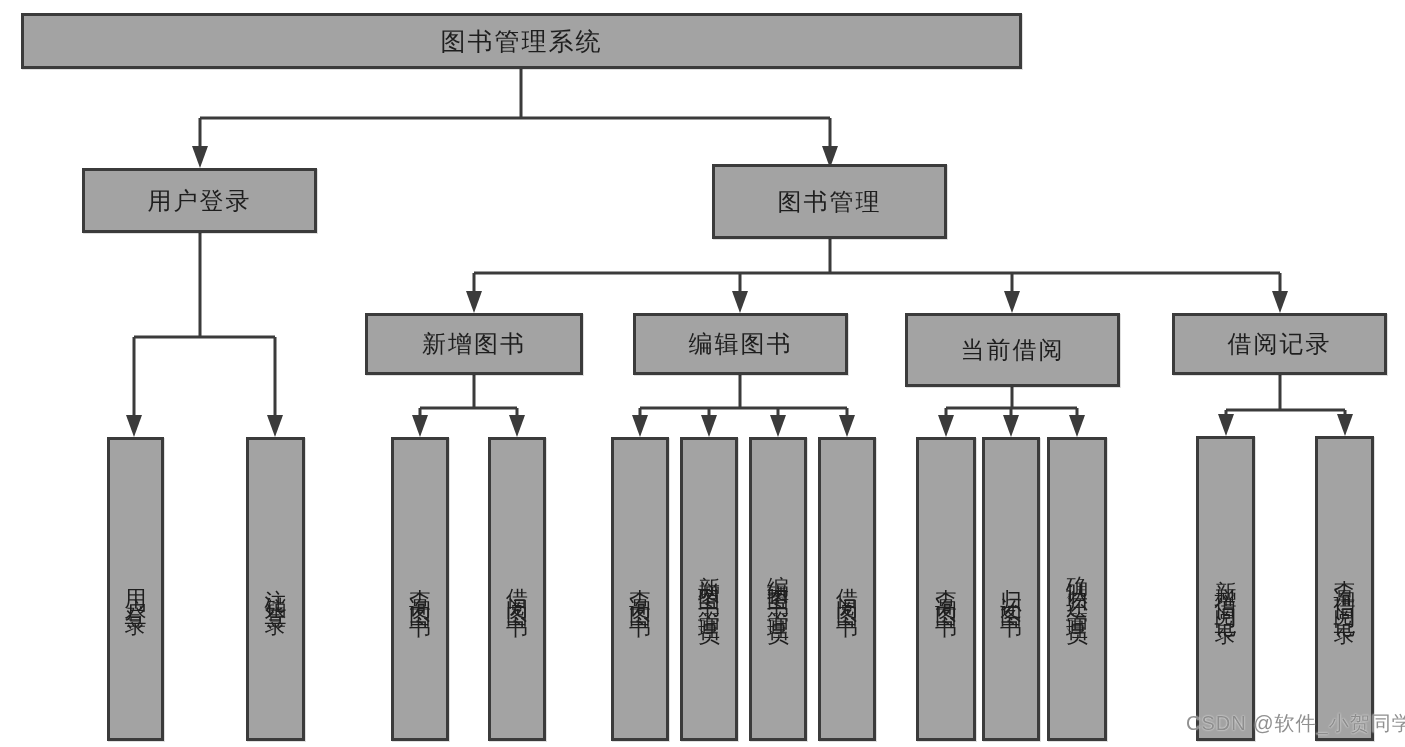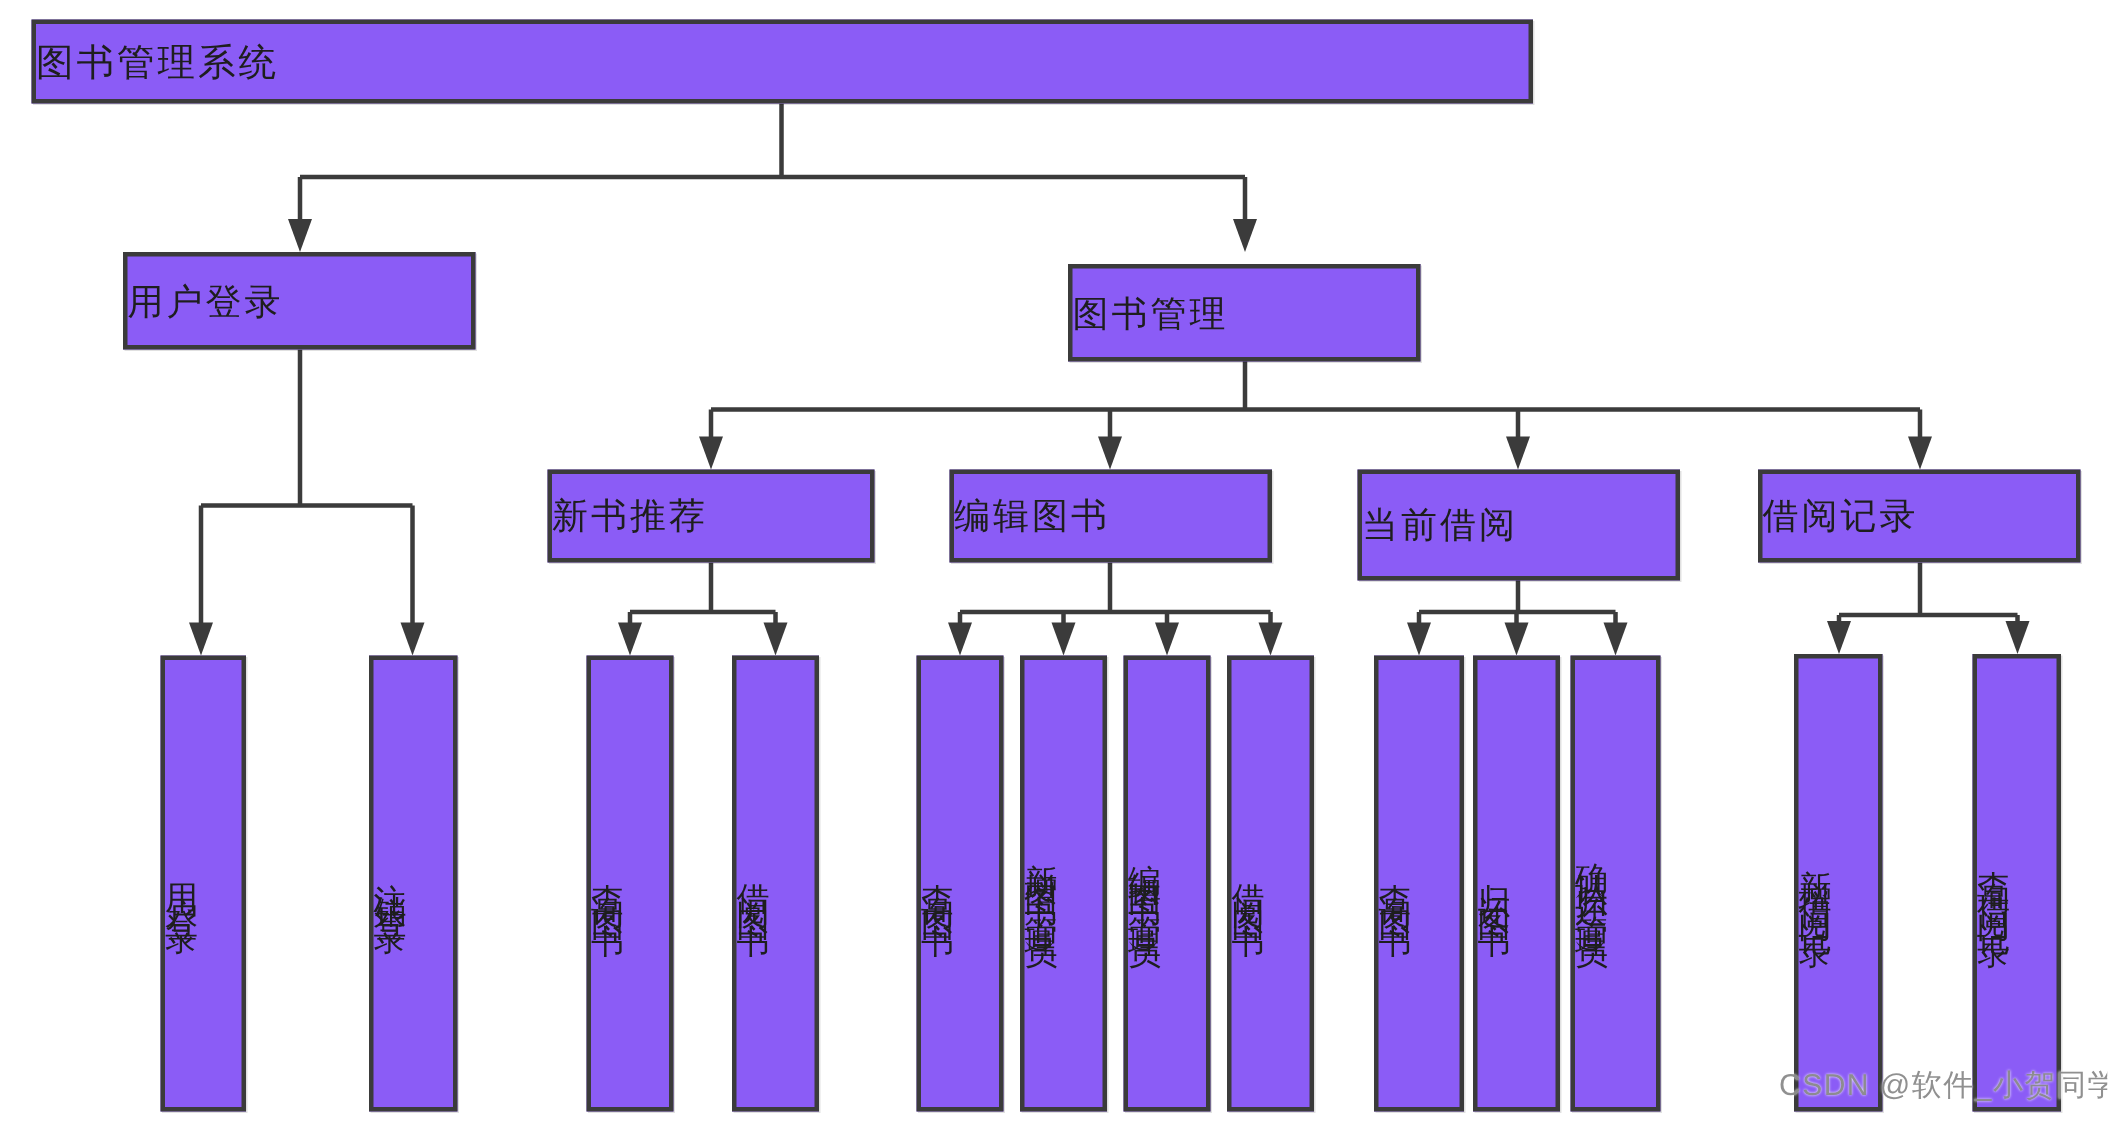--- a/index.html
+++ b/index.html
@@ -13,24 +13,25 @@
   }
   .wires {
     position: absolute;
     left: 0; top: 0;
     width: 1405px; height: 747px;
     z-index: 1;
   }
   .node {
     position: absolute;
     box-sizing: border-box;
-    background: #8b5cf6;
+    background: #a3a3a3;
     border: 3px solid #3b3b3b;
     display: flex;
     align-items: center;
+    justify-content: center;
     color: #1e1e1e;
     font-size: 24px;
     letter-spacing: 2px;
     z-index: 2;
     box-shadow: 1px 1px 0 rgba(0,0,0,0.12);
   }
   .node.title { font-size: 25px; }
   .vnode { font-size: 22px; }
   .vtext {
     writing-mode: vertical-rl;
@@ -97,26 +98,26 @@
     </g>
   </svg>
 
   <div class="node title" style="left:21px;top:13px;width:1001px;height:56px">
     <span>图书管理系统</span>
   </div>
 
   <div class="node" style="left:82px;top:168px;width:235px;height:65px">
     <span>用户登录</span>
   </div>
-  <div class="node" style="left:712px;top:176px;width:235px;height:65px">
+  <div class="node" style="left:712px;top:164px;width:235px;height:75px">
     <span>图书管理</span>
   </div>
 
   <div class="node" style="left:365px;top:313px;width:218px;height:62px">
-    <span>新书推荐</span>
+    <span>新增图书</span>
   </div>
   <div class="node" style="left:633px;top:313px;width:215px;height:62px">
     <span>编辑图书</span>
   </div>
   <div class="node" style="left:905px;top:313px;width:215px;height:74px">
     <span>当前借阅</span>
   </div>
   <div class="node" style="left:1172px;top:313px;width:215px;height:62px">
     <span>借阅记录</span>
   </div>

